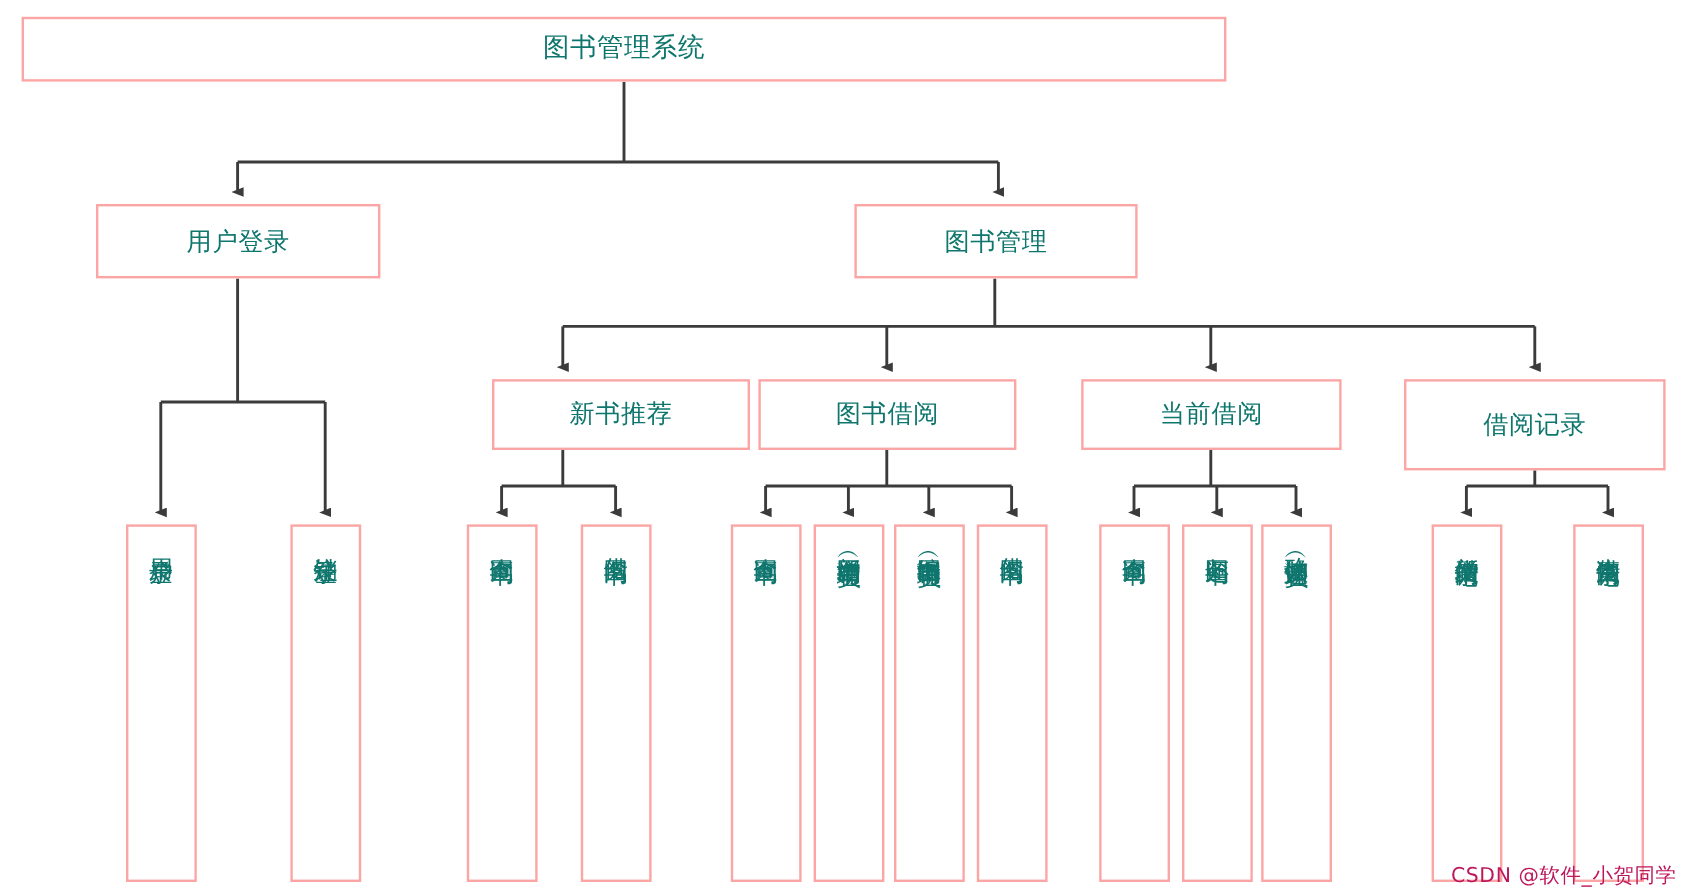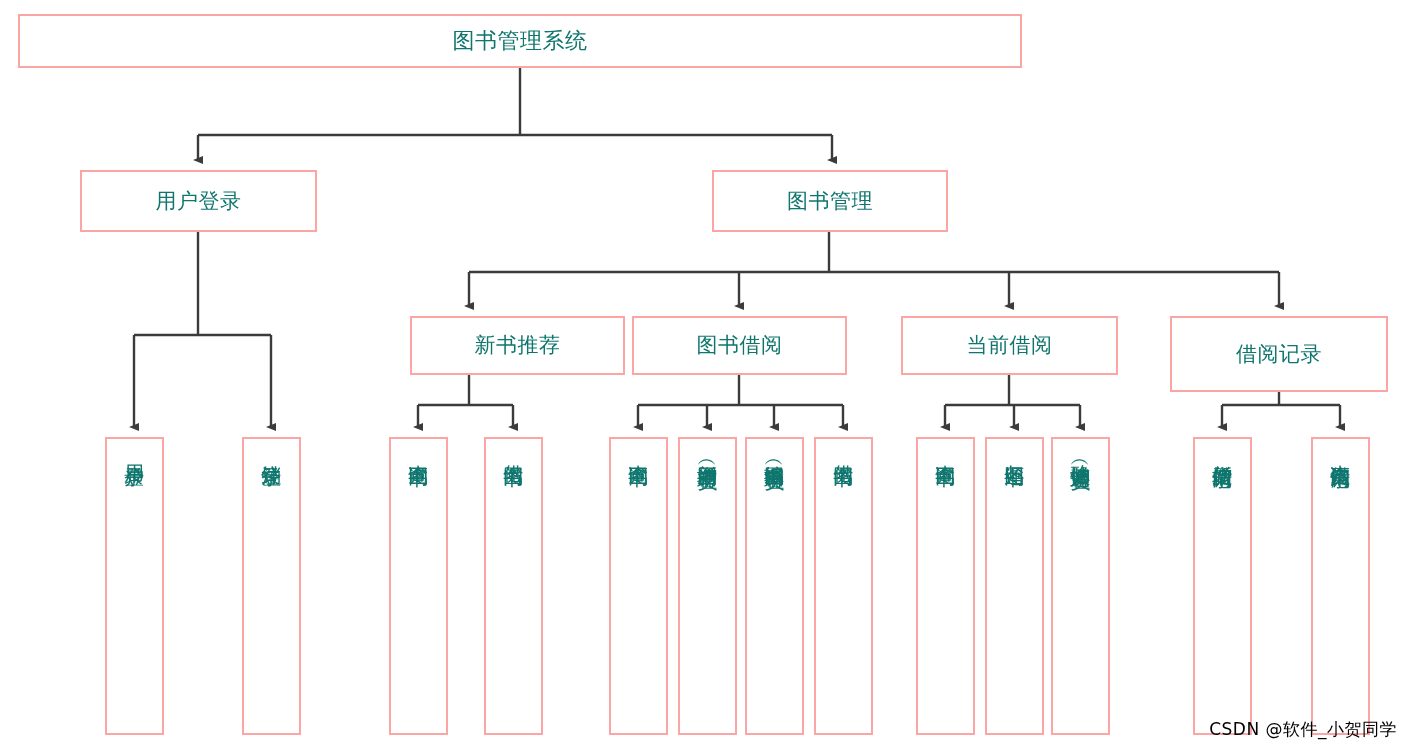--- a/index.html
+++ b/index.html
@@ -53,21 +53,21 @@
     line-height: 1.32;
     letter-spacing: 1px;
     white-space: normal;
   }
   .node.root .lbl { font-size: 22px; }
   .watermark {
     position: absolute;
     right: 8px;
     bottom: 6px;
     font-size: 17px;
-    color: #000000;
+    color: #be185d;
     letter-spacing: 0.5px;
     white-space: nowrap;
   }
 </style>
 </head>
 <body>
 
 <div id="canvas">
 
   <svg class="wires" viewBox="0 0 1405 747">

